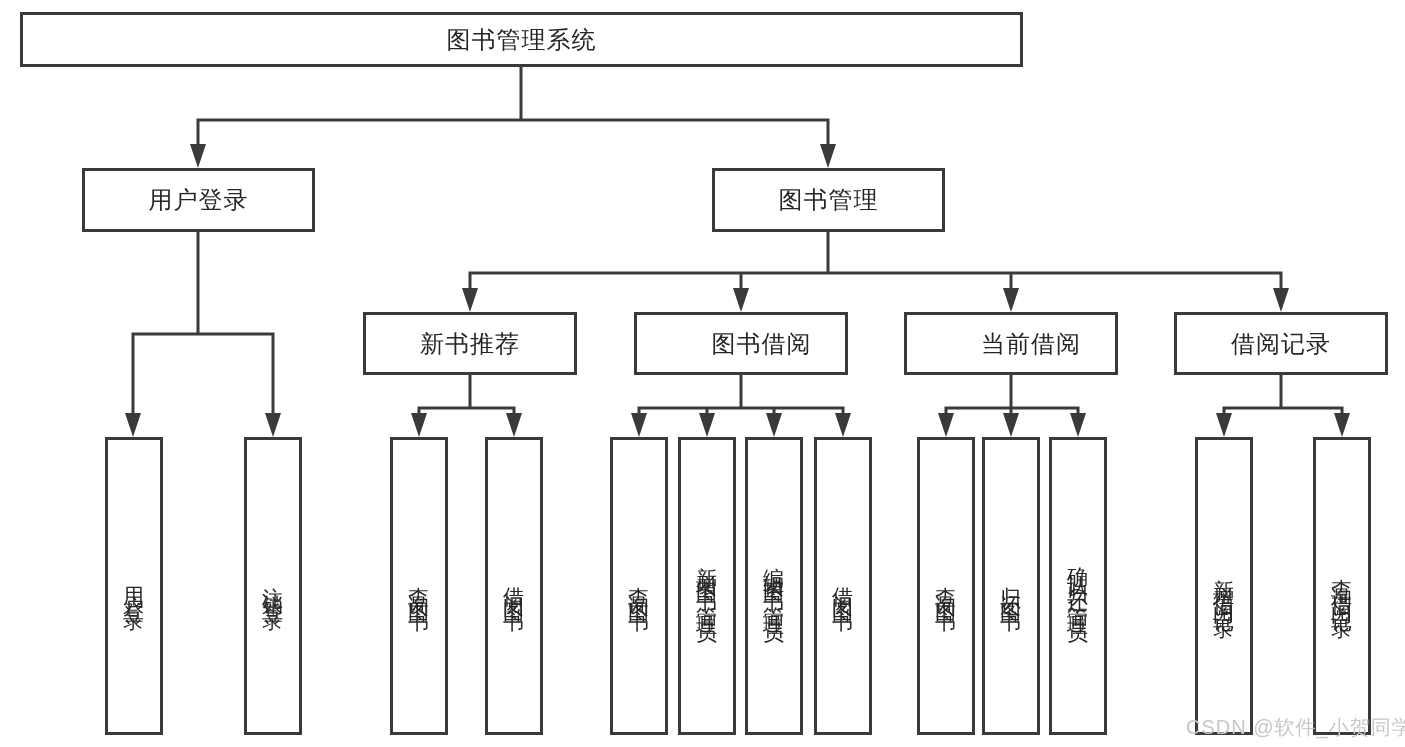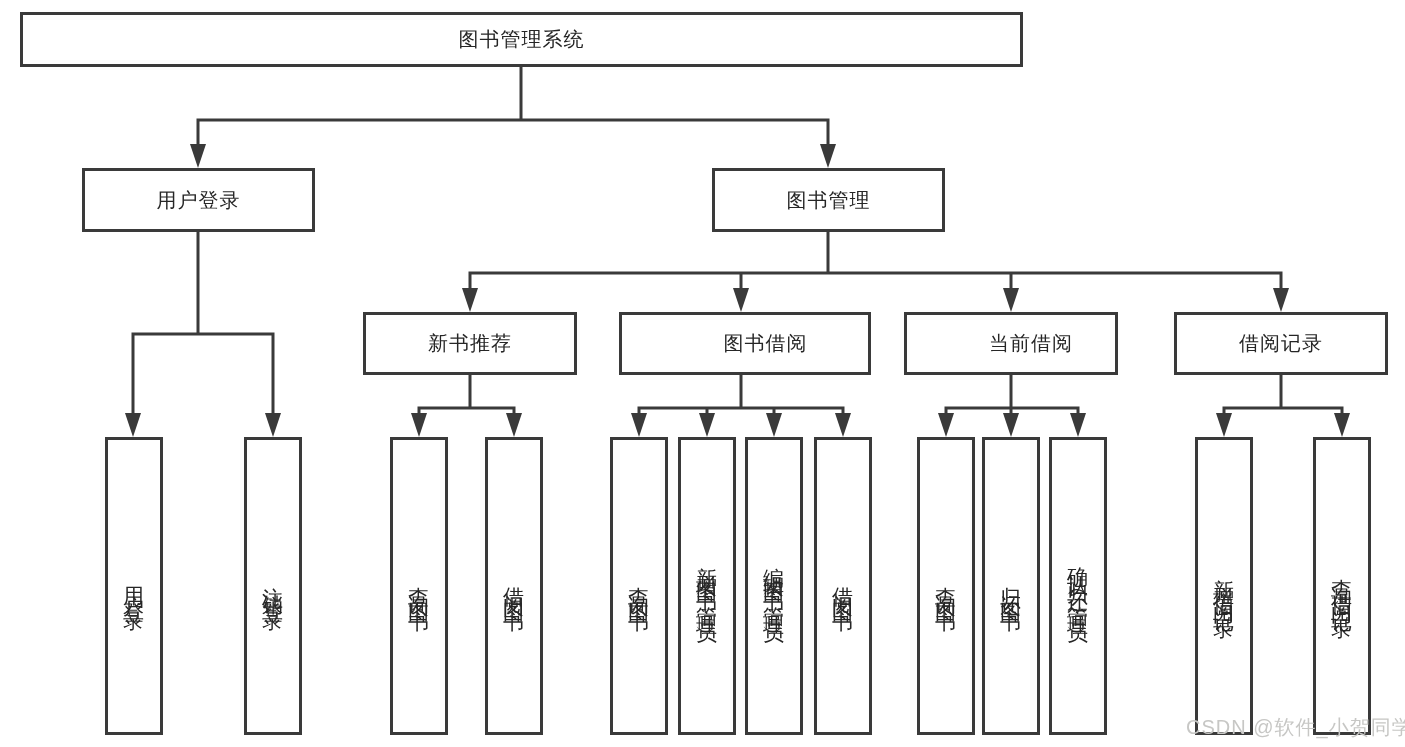--- a/index.html
+++ b/index.html
@@ -13,21 +13,21 @@
   .box{
     position:absolute;
     box-sizing:border-box;
     border:3px solid #3a3a3a;
     background:#ffffff;
     display:flex;
     align-items:center;
     justify-content:center;
     color:#262626;
   }
-  .box-h{font-size:20px;letter-spacing:1px;white-space:nowrap;}
+  .box-h{font-size:24px;letter-spacing:1px;white-space:nowrap;}
   .lvl2{top:168px;height:64px;}
   .lvl3{top:312px;height:63px;}
   .leaf{
     top:437px;height:298px;
     writing-mode:vertical-rl;
     text-orientation:mixed;
     font-size:21px;
     letter-spacing:8px;
     line-height:1.0;
   }
@@ -98,21 +98,21 @@
   <div class="box box-h lvl2" style="left:82px;width:233px;">
     <span>用户登录</span>
   </div>
   <div class="box box-h lvl2" style="left:712px;width:233px;">
     <span>图书管理</span>
   </div>
 
   <div class="box box-h lvl3" style="left:363px;width:214px;">
     <span>新书推荐</span>
   </div>
-  <div class="box box-h lvl3" style="left:619px;width:252px;padding-left:41px;">
+  <div class="box box-h lvl3" style="left:634px;width:214px;padding-left:41px;">
     <span>图书借阅</span>
   </div>
   <div class="box box-h lvl3" style="left:904px;width:214px;padding-left:40px;">
     <span>当前借阅</span>
   </div>
   <div class="box box-h lvl3" style="left:1174px;width:214px;">
     <span>借阅记录</span>
   </div>
 
   <div class="box leaf" style="left:105px;width:58px;">用户登录</div>

